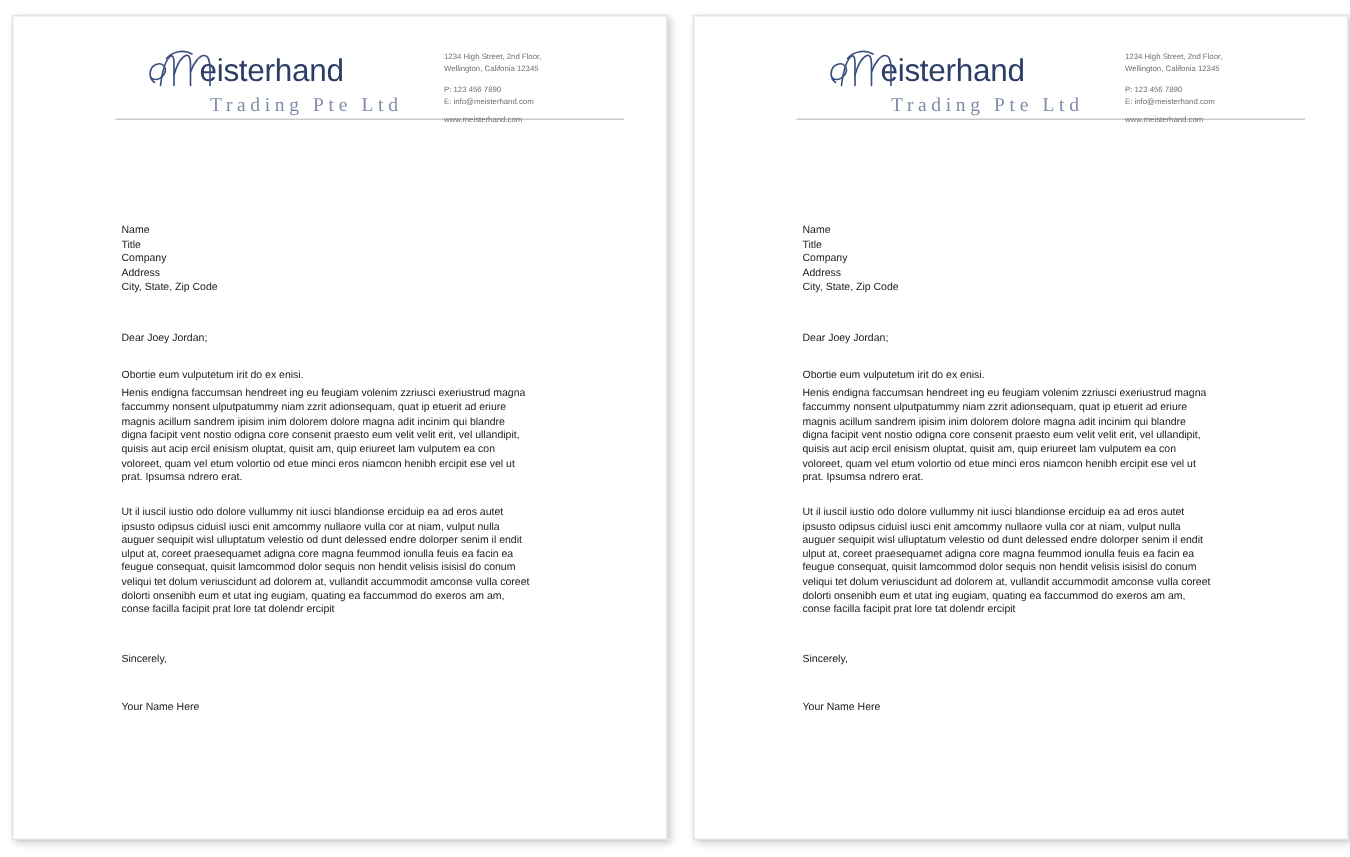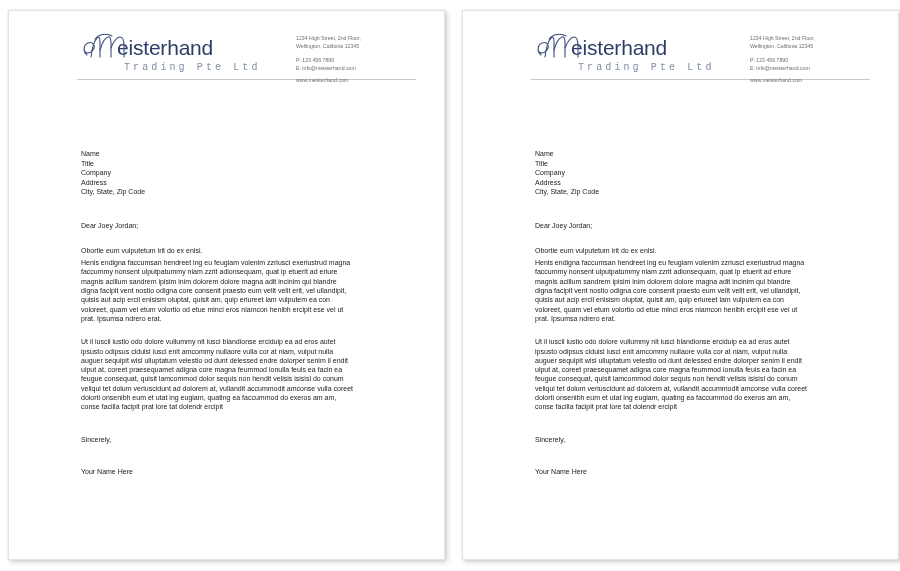--- a/index.html
+++ b/index.html
@@ -40,21 +40,21 @@
   
   .letterhead {
     position: relative;
     padding: 26px 28px 0 72px;
     height: 74px;
     box-sizing: border-box;
   }
 
   .logo-block {
     position: absolute;
-    left: 72px;
+    left: 88px;
     top: 24px;
     width: 200px;
   }
 
   .logo-wordmark {
     position: relative;
     height: 26px;
     line-height: 26px;
     white-space: nowrap;
   }
@@ -73,24 +73,24 @@
     font-family: "Liberation Sans", sans-serif;
     font-size: 21px;
     font-weight: 400;
     letter-spacing: -0.2px;
     color: #2c3e66;
     vertical-align: top;
   }
 
   .logo-tagline {
     margin: 1px 0 0 43px;
-    font-size: 10px;
+    font-size: 13px;
     letter-spacing: 3.1px;
     color: #7f8ca8;
-    font-family: Liberation Mono, monospace;
+    font-family: Liberation Serif, serif;
   }
 
   .rule {
     position: absolute;
     left: 68px;
     right: 28px;
     top: 68px;
     height: 1px;
     background: #c9c9c9;
   }

